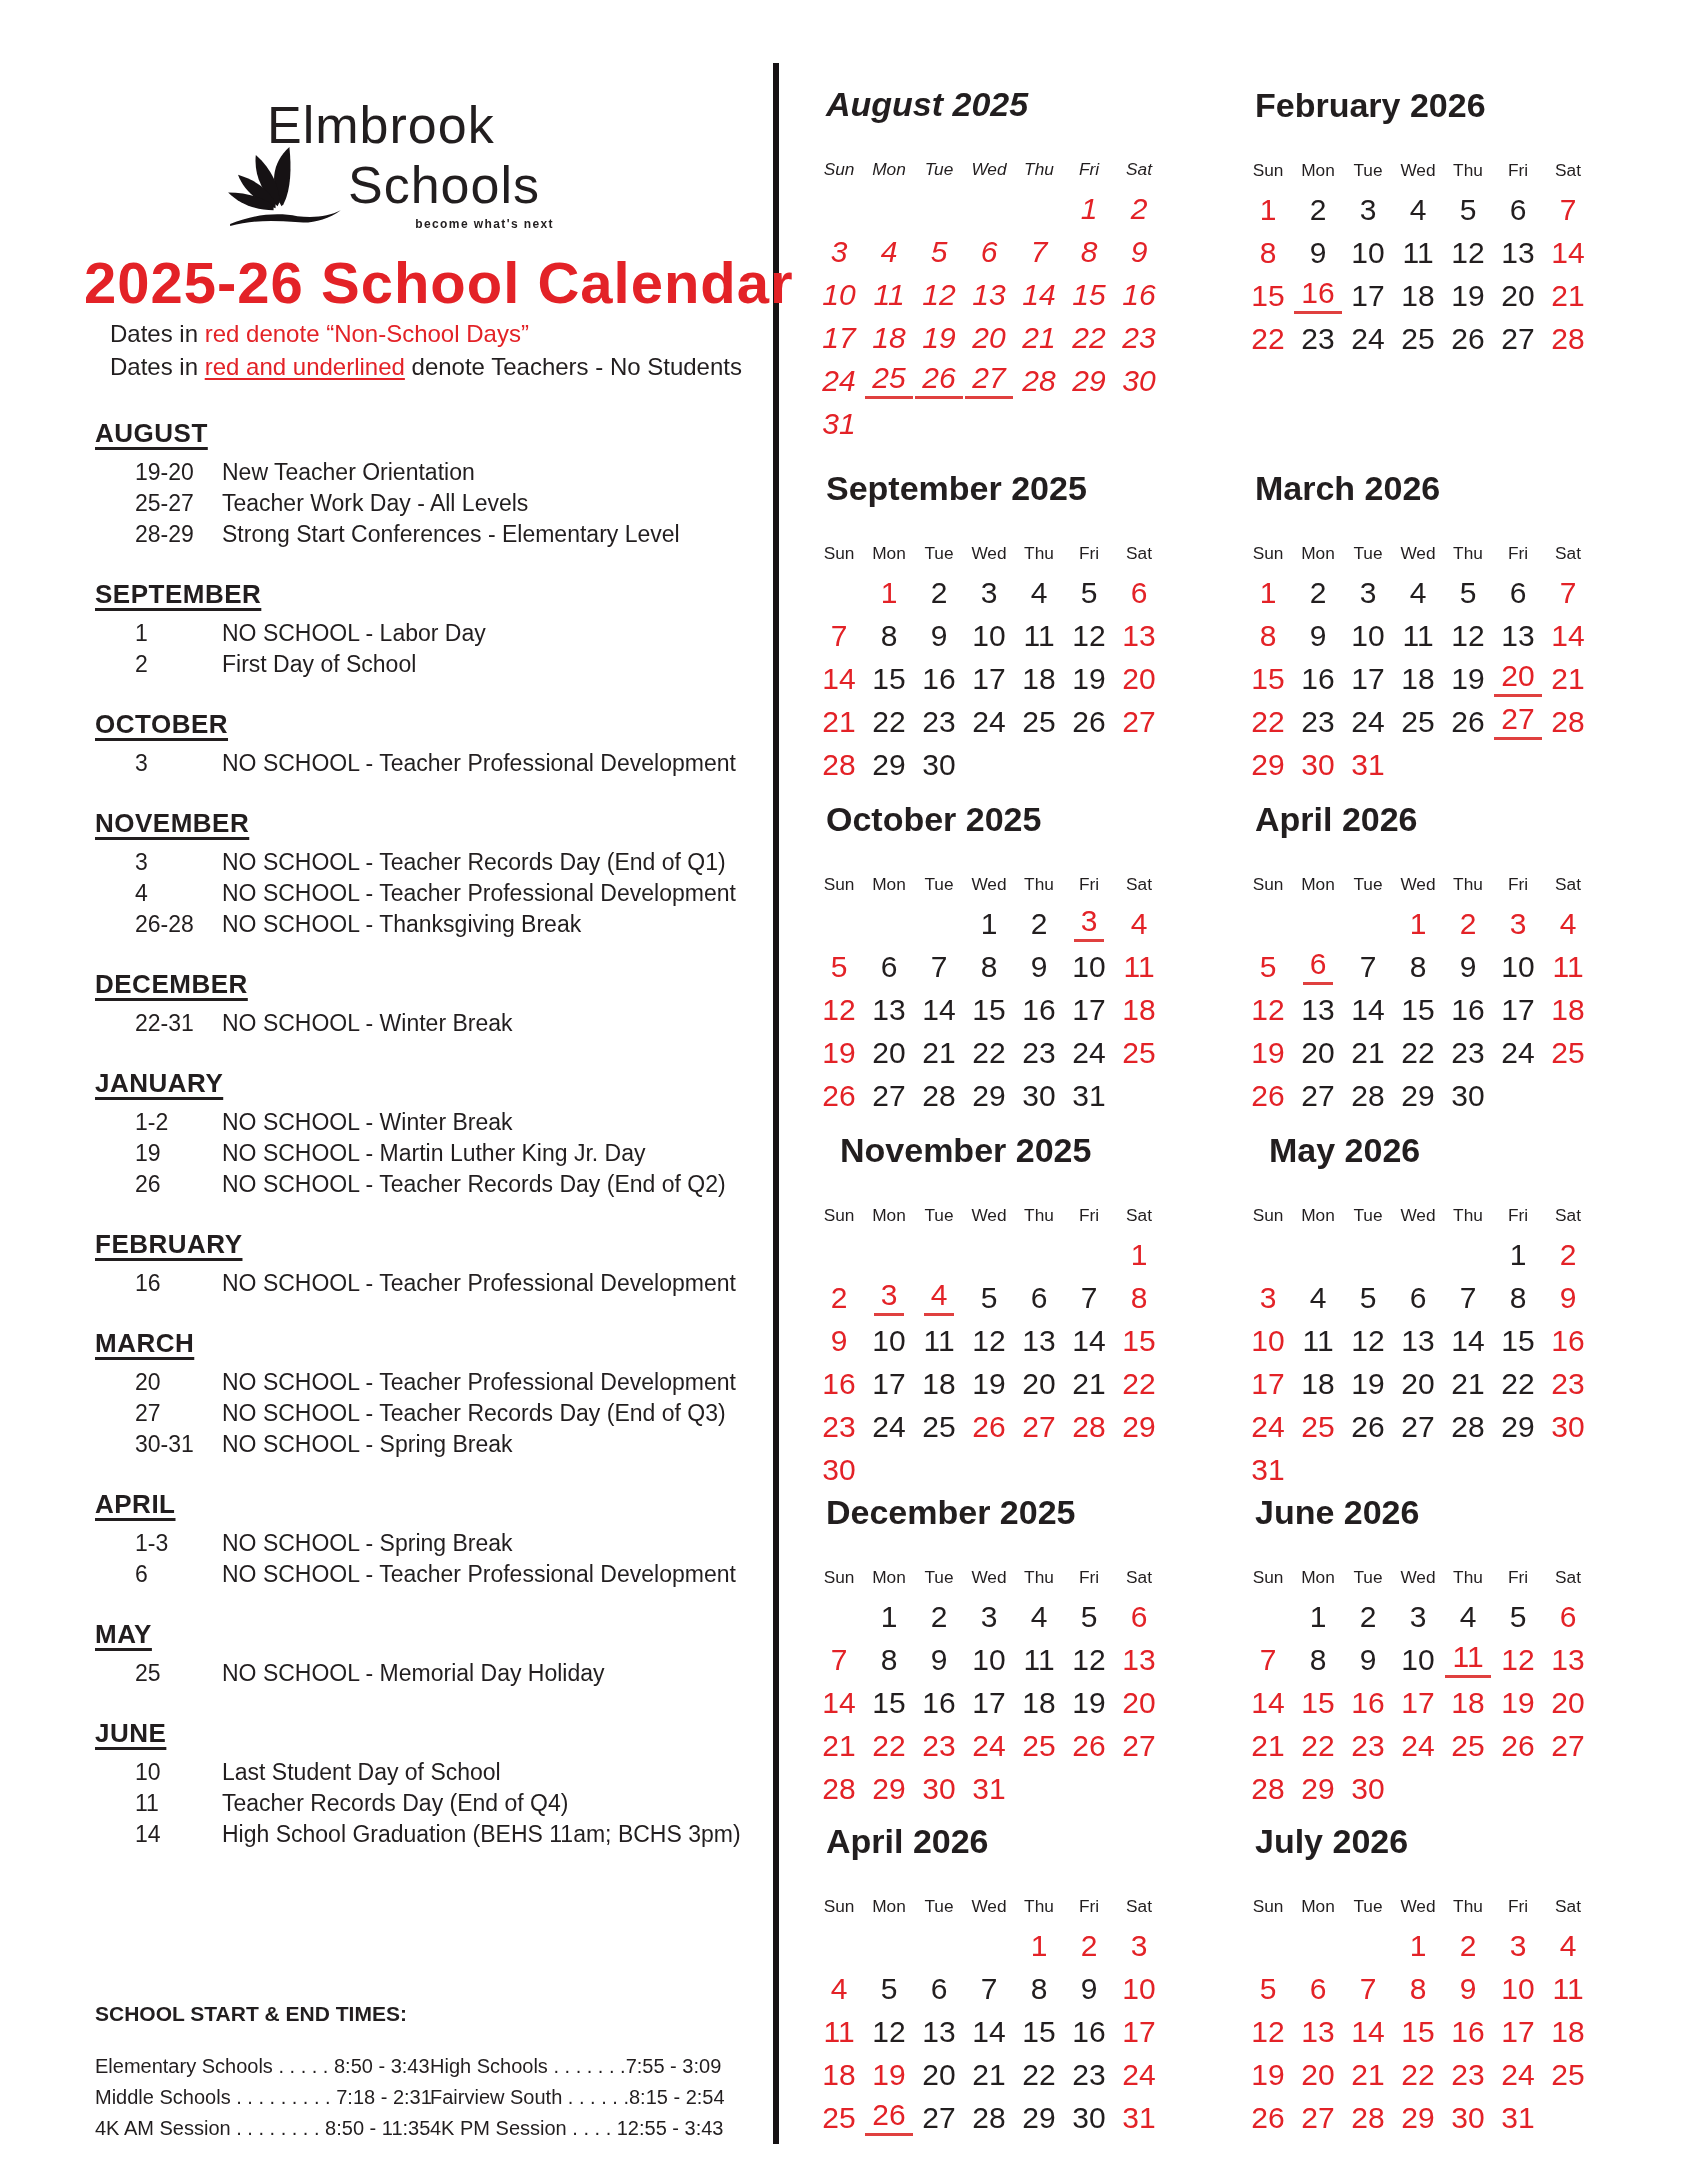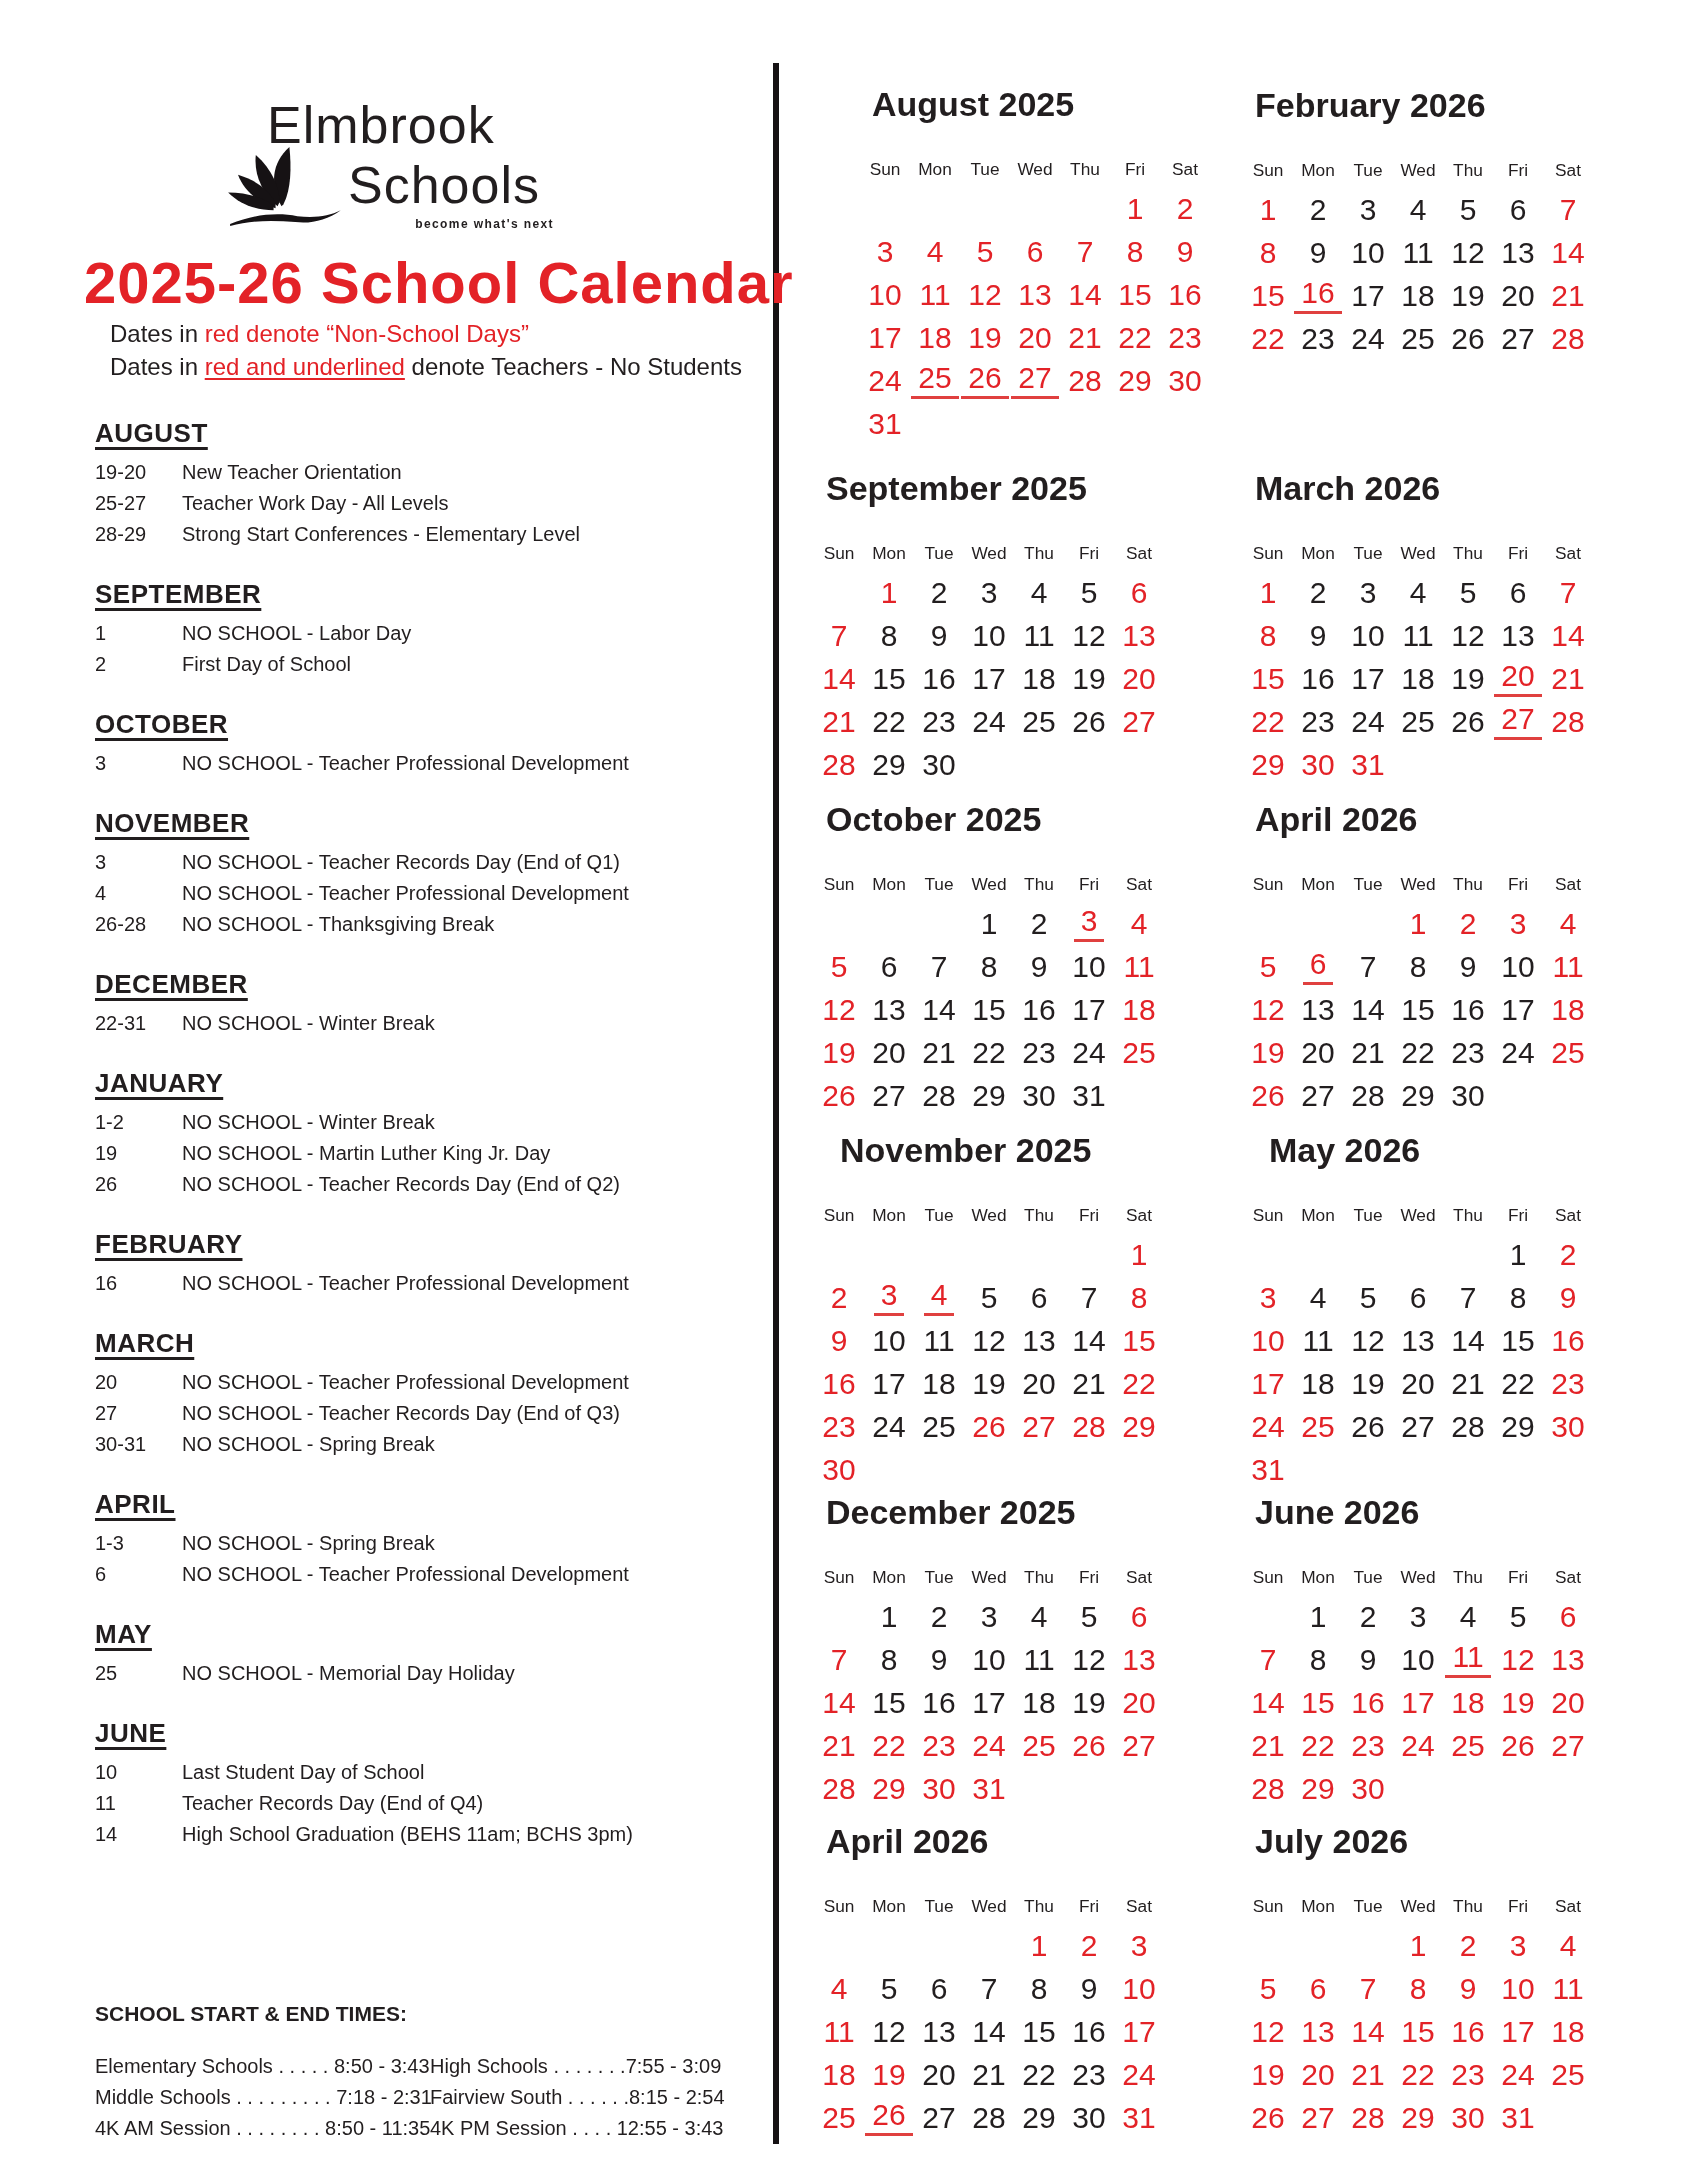--- a/index.html
+++ b/index.html
@@ -22,21 +22,21 @@
     letter-spacing:1px;color:#e32227;white-space:nowrap;}
   .notes{position:absolute;left:110px;top:317px;font-size:24px;line-height:33px;white-space:nowrap;}
   .red-text{color:#e32227;}
   .red-underline{color:#e32227;text-decoration:underline;text-decoration-color:#e32227;text-underline-offset:3px;}
 
   
   .events{position:absolute;left:95px;top:418px;width:669px;}
   .event-section{margin-bottom:29px;}
   .event-month{font-size:26px;font-weight:700;letter-spacing:0.5px;
     text-decoration:underline;text-decoration-thickness:3px;text-underline-offset:5px;margin-bottom:8px;}
-  .event-row{display:flex;font-size:20px;line-height:31px;}
+  .event-row{display:flex;font-size:23px;line-height:31px;margin-left:40px;}
   .event-date{width:87px;flex:none;}
   .event-desc{flex:1;}
 
   
   .times{position:absolute;left:95px;top:2002px;width:673px;}
   .times-heading{font-size:21px;font-weight:700;margin-bottom:5px;}
   .times-grid{display:grid;grid-template-columns:335px 1fr;row-gap:5px;font-size:20px;line-height:26px;white-space:nowrap;margin-top:27px;}
 
   
   .cal{position:absolute;width:352px;}
@@ -210,21 +210,21 @@
     <div>Elementary Schools . . . . . 8:50 - 3:43</div>
     <div>High Schools  . . . . . . .7:55 - 3:09</div>
     <div>Middle Schools . . . . . . . . . 7:18 - 2:31</div>
     <div>Fairview South . . . . . .8:15 - 2:54</div>
     <div>4K AM Session . . . . . . . . 8:50 - 11:35</div>
     <div>4K PM Session . . . .  12:55 - 3:43</div>
   </div>
 </div>
 
 <div id="calendars">
-    <div class="cal" style="left: 860px; top: 85px;">
+    <div class="cal" style="left: 814px; top: 85px; font-style: italic;">
       <div class="cal-title">August 2025</div>
       <div class="cal-days">
         <span>Sun</span>
         <span>Mon</span>
         <span>Tue</span>
         <span>Wed</span>
         <span>Thu</span>
         <span>Fri</span>
         <span>Sat</span>
       </div>

